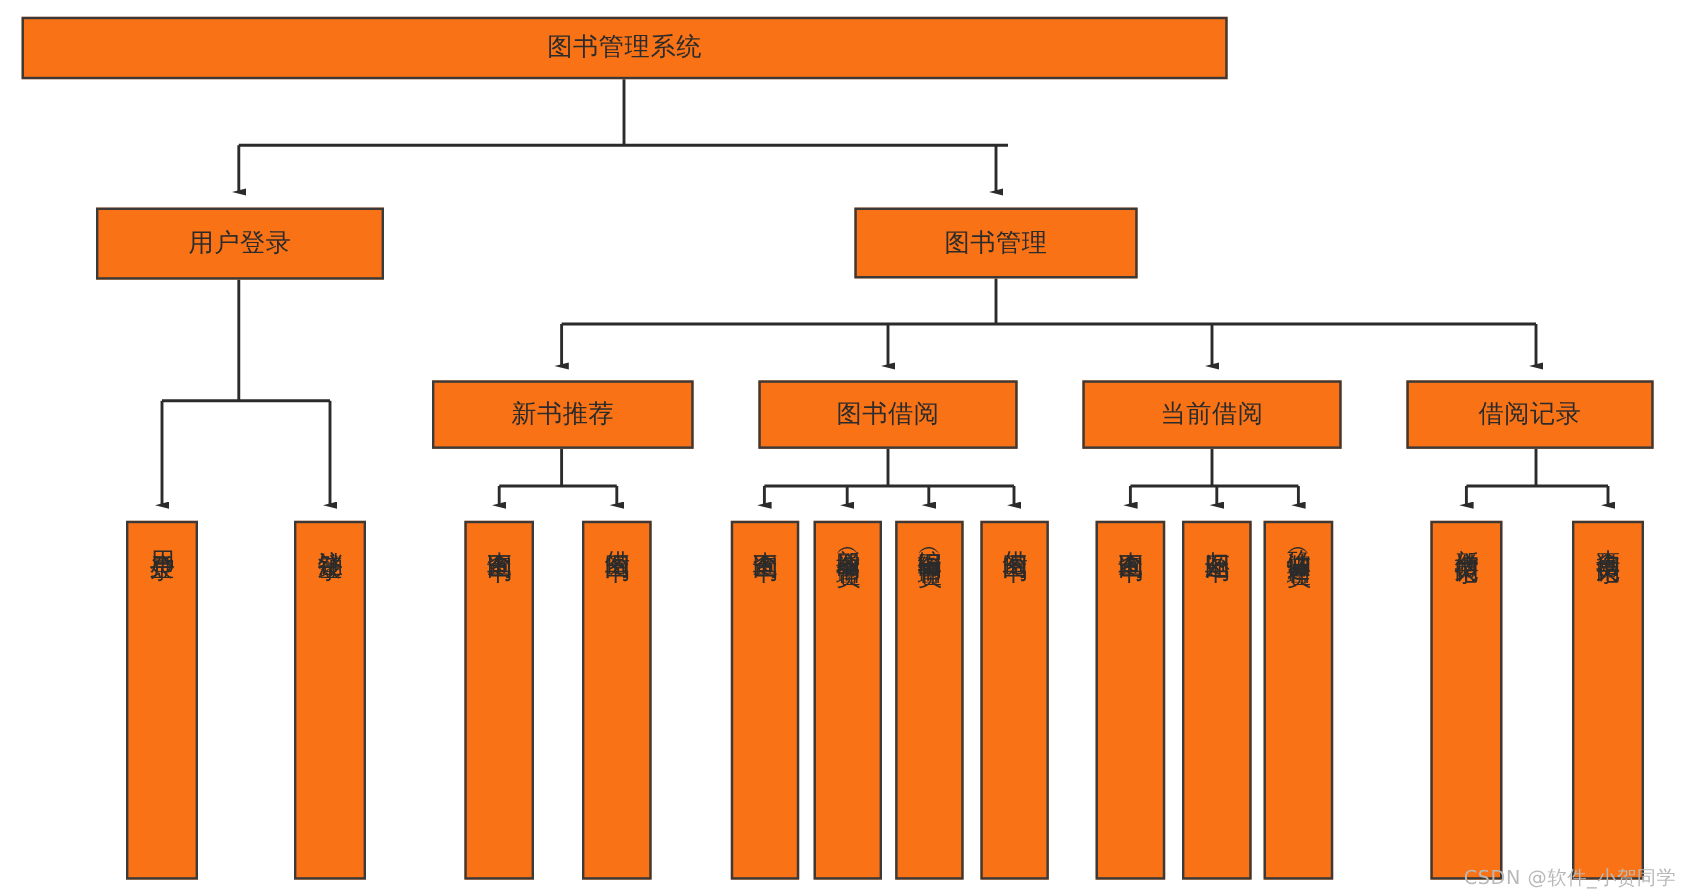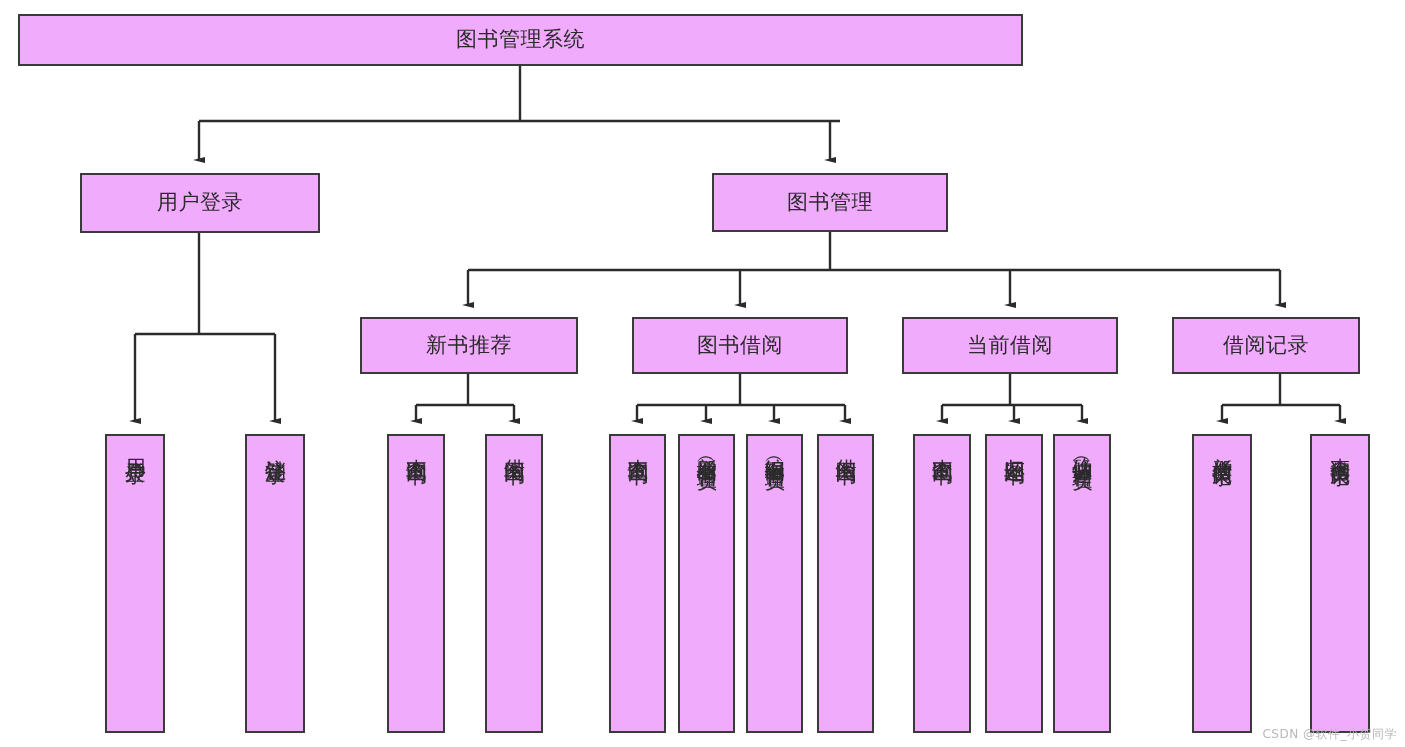--- a/index.html
+++ b/index.html
@@ -21,21 +21,21 @@
     position: absolute;
     left: 0;
     top: 0;
     width: 1405px;
     height: 747px;
     pointer-events: none;
   }
   .node {
     position: absolute;
     box-sizing: border-box;
-    background: #f0abfc;
+    background: #f97316;
     border: 2px solid #3a3a3a;
     display: flex;
     align-items: center;
     justify-content: center;
     color: #2b2b2b;
     z-index: 2;
   }
   .node .lbl {
     display: block;
     text-align: center;
@@ -58,21 +58,21 @@
     letter-spacing: 2px;
     white-space: nowrap;
   }
   .node.vert.tall .lbl {
     font-size: 20px;
   }
   #watermark {
     position: absolute;
     right: 8px;
     bottom: 4px;
-    font-size: 12px;
+    font-size: 16px;
     color: #b9b9b9;
     white-space: nowrap;
     z-index: 5;
     letter-spacing: 0.5px;
   }
 </style>
 </head>
 <body>
 
 <div id="canvas">
@@ -140,21 +140,21 @@
 
   <div class="node horiz" style="left:360px; top:317px; width:218px; height:57px;justify-content:center;">
     <span class="lbl">新书推荐</span>
   </div>
   <div class="node horiz" style="left:902px; top:317px; width:216px; height:57px;">
     <span class="lbl">当前借阅</span>
   </div>
   <div class="node horiz" style="left:632px; top:317px; width:216px; height:57px;">
     <span class="lbl">图书借阅</span>
   </div>
-  <div class="node horiz" style="left:1172px; top:317px; width:188px; height:57px;">
+  <div class="node horiz" style="left:1172px; top:317px; width:206px; height:57px;">
     <span class="lbl">借阅记录</span>
   </div>
 
   <div class="node vert" style="left:105px; top:434px; width:60px; height:299px;">
     <span class="lbl">用户登录</span>
   </div>
   <div class="node vert" style="left:245px; top:434px; width:60px; height:299px;">
     <span class="lbl">注销登录</span>
   </div>
 

